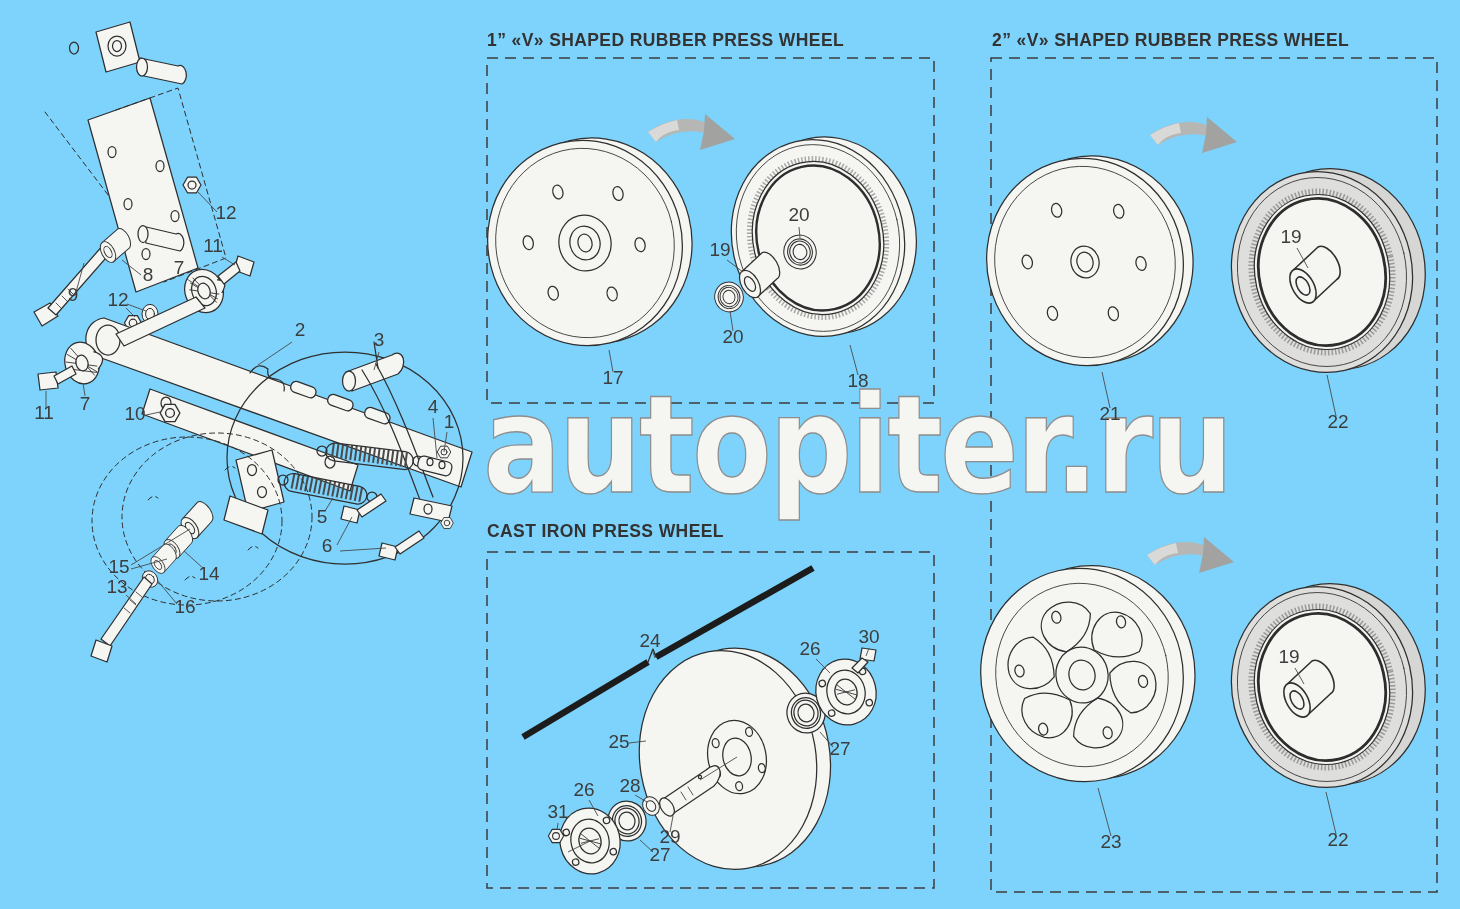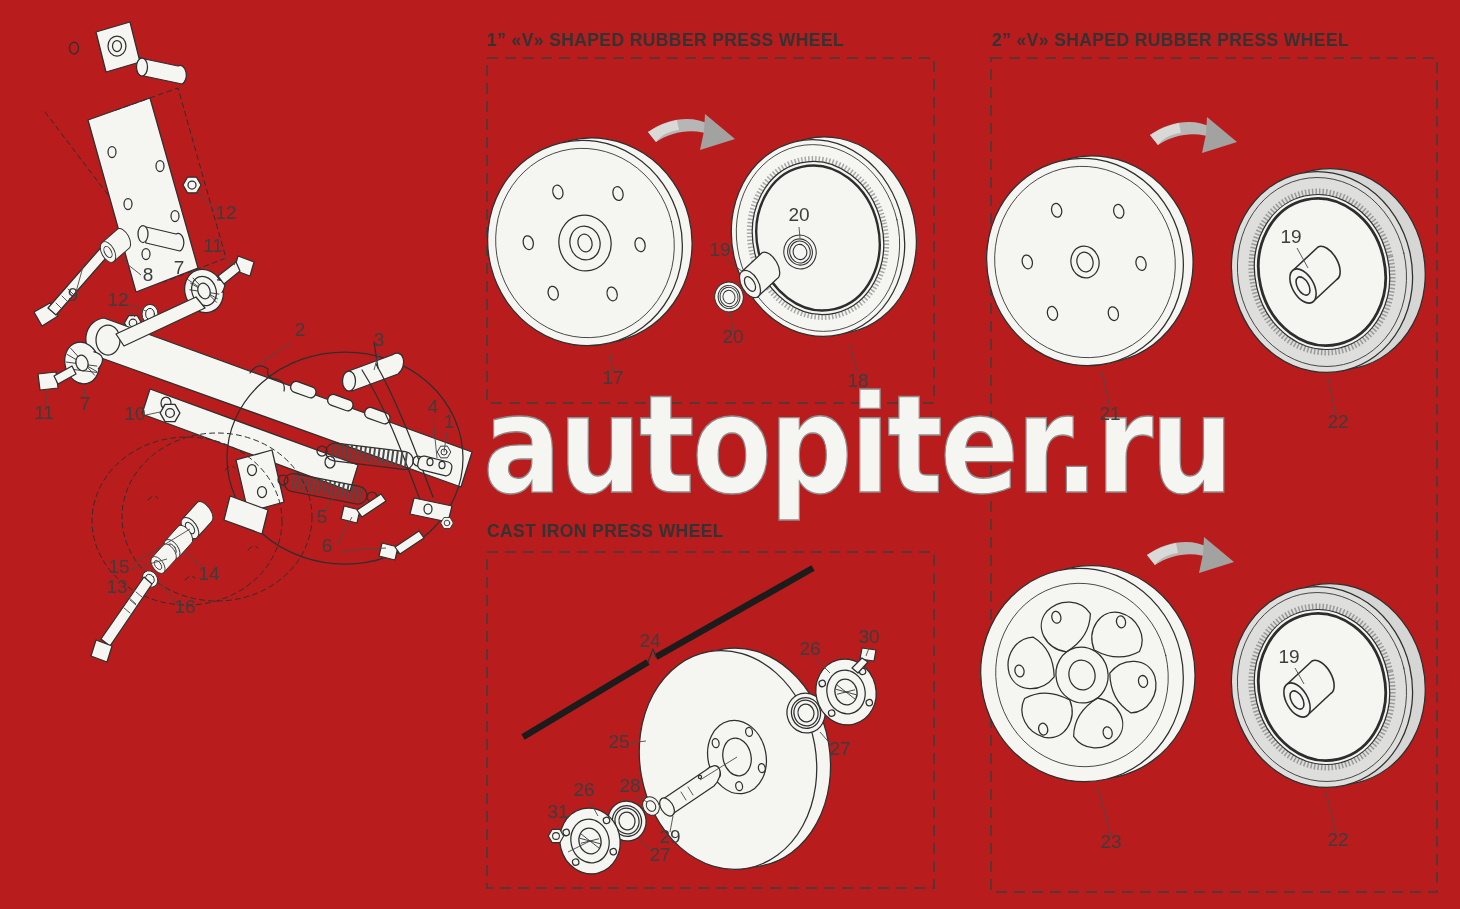--- a/index.html
+++ b/index.html
@@ -1,16 +1,16 @@
 <!DOCTYPE html>
 <html><head>
 <meta charset="utf-8">
 <style>
   html,body{margin:0;padding:0;background:#e8e8e6;}
-  #stage{position:relative;width:1460px;height:909px;background:#b91c1c;overflow:hidden;
+  #stage{position:relative;width:1460px;height:909px;background:#7dd3fc;overflow:hidden;
          font-family:"Liberation Sans",sans-serif;}
   svg{position:absolute;left:0;top:0;}
   .ln{fill:none;stroke:#2f2f2f;stroke-width:1.25;stroke-linejoin:round;stroke-linecap:round}
   .fb{fill:#f5f5f2;stroke:#2f2f2f;stroke-width:1.25;stroke-linejoin:round}
   .thin{stroke-width:.8}
   .dsh{stroke-dasharray:5 4;stroke-width:1}
   .boxln{fill:none;stroke:#3c3c3c;stroke-width:1.5;stroke-dasharray:11 7}
   .ttl{font:bold 17.5px "Liberation Sans",sans-serif;fill:#333;letter-spacing:.4px}
   .lbl{font:19px "Liberation Sans",sans-serif;fill:#3d3d3d;text-anchor:middle}
   .ldr{stroke:#4a4a4a;stroke-width:.9;fill:none}

